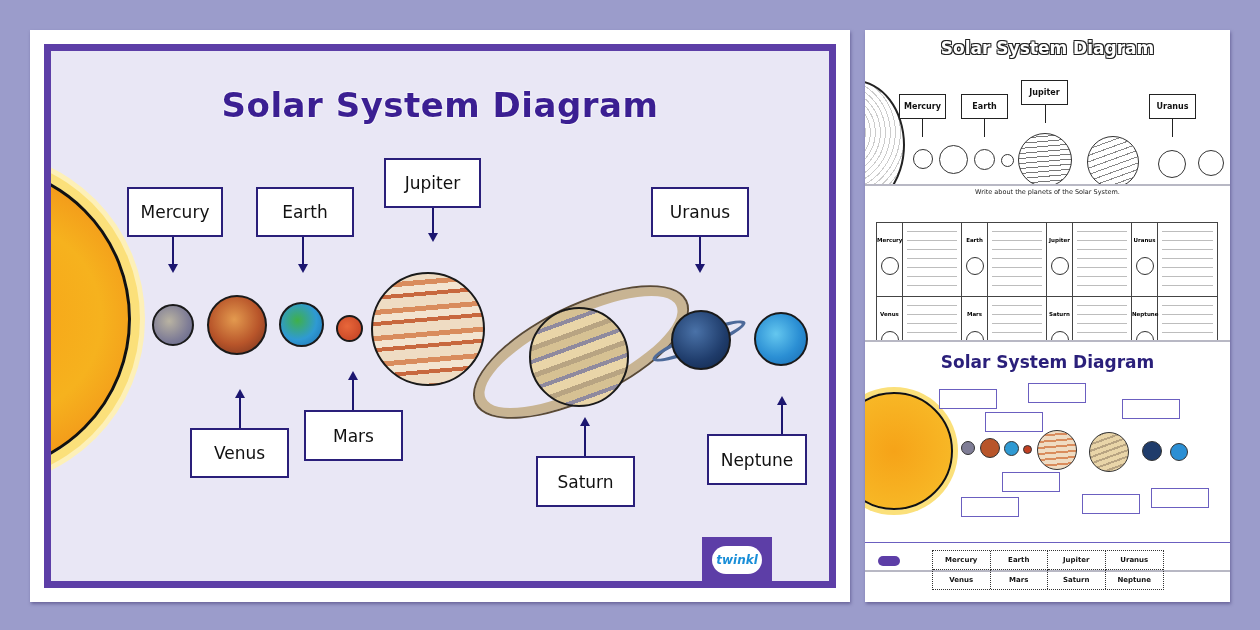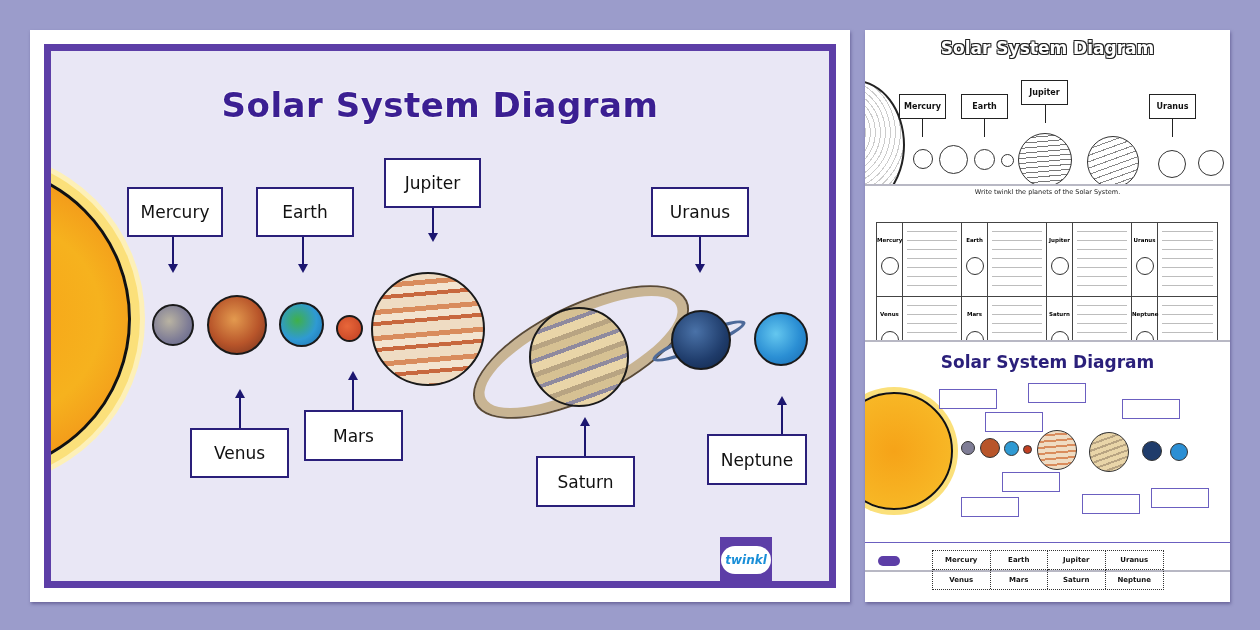--- a/index.html
+++ b/index.html
@@ -37,21 +37,21 @@
   }
   .arrow-v { position: absolute; width: 2px; background: #1c1670; }
   .arrow-head-down, .arrow-head-up {
     position: absolute; width: 0; height: 0; border-left: 5px solid transparent; border-right: 5px solid transparent;
   }
   .arrow-head-down { border-top: 9px solid #1c1670; }
   .arrow-head-up { border-bottom: 9px solid #1c1670; }
   .planet { position: absolute; border-radius: 50%; border: 2px solid #1a1a1a; }
 
   .twinkl-tab {
-    position: absolute; right: 57px; bottom: -2px; width: 52px; height: 46px;
+    position: absolute; right: 57px; bottom: -2px; width: 70px; height: 46px;
     background: #5d3ea7; display: flex; align-items: center; justify-content: center; margin-left: 36px;
   }
   .twinkl-cloud {
     width: 50px; height: 28px; background: #fff; border-radius: 14px;
     display: flex; align-items: center; justify-content: center;
     font-family: "DejaVu Sans", sans-serif; font-weight: bold; font-style: italic;
     font-size: 12px; color: #1a8fd8;
   }
 
   
@@ -201,21 +201,21 @@
     <div class="mini-planet" style="left:74px; top:115px; width:29px; height:29px;"></div>
     <div class="mini-planet" style="left:109px; top:119px; width:21px; height:21px;"></div>
     <div class="mini-planet" style="left:136px; top:124px; width:13px; height:13px;"></div>
     <div class="mini-planet" style="left:153px; top:103px; width:54px; height:54px; background: repeating-linear-gradient(175deg,#fff 0 4px,#777 4px 5px);"></div>
     <div class="mini-planet" style="left:222px; top:106px; width:52px; height:52px; background: repeating-linear-gradient(160deg,#fff 0 5px,#888 5px 6px);"></div>
     <div class="mini-planet" style="left:293px; top:120px; width:28px; height:28px;"></div>
     <div class="mini-planet" style="left:333px; top:120px; width:26px; height:26px;"></div>
   </div>
 
   <div class="pv-sec" style="top:156px; height:156px;">
-    <div class="ws-sub">Write twinkl the planets of the Solar System.</div>
+    <div class="ws-sub">Write about the planets of the Solar System.</div>
     <div class="ws-grid">
       <div class="ws-cell">
           <div class="ws-name">Mercury</div>
           <div class="ws-lines"></div>
           <div class="ws-mini"></div>
         </div>
       <div class="ws-cell">
           <div class="ws-name">Earth</div>
           <div class="ws-lines"></div>
           <div class="ws-mini"></div>

